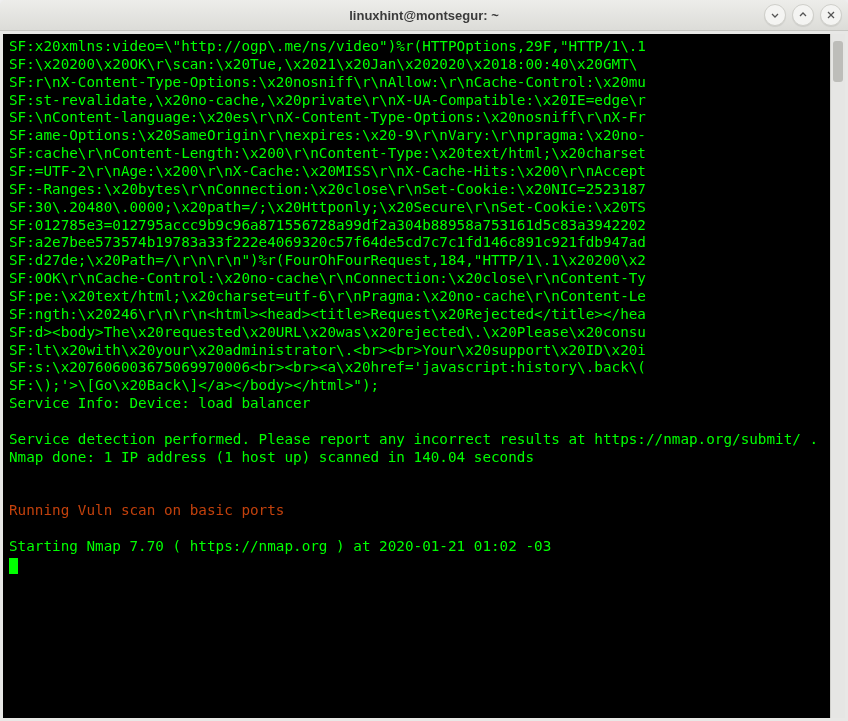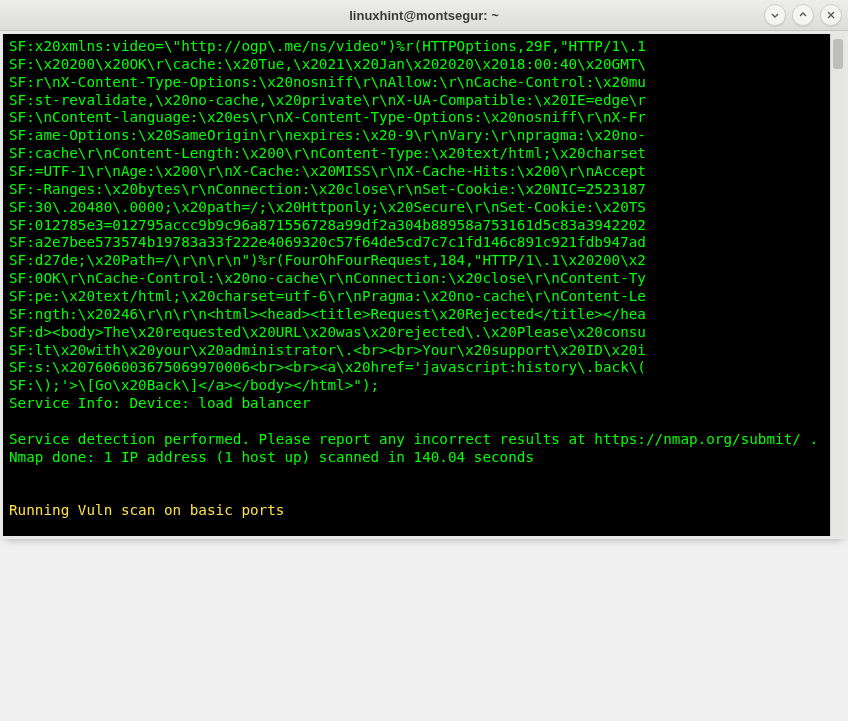--- a/index.html
+++ b/index.html
@@ -6,21 +6,21 @@
     margin: 0;
     padding: 0;
     width: 848px;
     height: 721px;
     font-family: sans-serif;
     background: #f0f0f0;
     overflow: hidden;
   }
   .window {
     width: 848px;
-    height: 539px;
+    height: 721px;
     background: #e8e8e6;
     display: flex;
     flex-direction: column;
     border-radius: 12px;
     box-shadow: 0 2px 6px rgba(0,0,0,0.2);
   }
   .titlebar {
     height: 30px;
     background: linear-gradient(#ededea, #dcdcd8);
     display: flex;
@@ -75,21 +75,21 @@
     font-family: "DejaVu Sans Mono","Liberation Mono","Courier New",monospace;
     font-size: 14.3px;
     line-height: 1.25;
     padding: 4px 6px 4px 6px;
     white-space: pre-wrap;
     word-break: break-all;
     overflow: hidden;
     position: relative;
   }
   .terminal .sf { color:#00ff00; }
-  .terminal .dim { color:#fde047; }
+  .terminal .dim { color:#c2410c; }
   .cursor {
     display:inline-block;
     width: 9px;
     height: 16px;
     background:#00ff00;
     vertical-align: bottom;
   }
   .scrollbar {
     width: 14px;
     background: #e6e6e4;
@@ -125,27 +125,27 @@
         <svg width="10" height="10" viewBox="0 0 10 10">
             <line x1="2" y1="2" x2="8" y2="8" stroke="#555" stroke-width="1.3"></line>
             <line x1="8" y1="2" x2="2" y2="8" stroke="#555" stroke-width="1.3"></line>
           </svg>
       </div>
     </div>
   </div>
 
   <div class="terminal-wrap">
     <div class="terminal" id="terminal"><span class="sf">SF:x20xmlns:video=\"http://ogp\.me/ns/video")%r(HTTPOptions,29F,"HTTP/1\.1</span>
-<span class="sf">SF:\x20200\x20OK\r\cache:\x20Tue,\x2021\x20Jan\x202020\x2018:00:40\x20GMT\</span>
+<span class="sf">SF:\x20200\x20OK\r\scan:\x20Tue,\x2021\x20Jan\x202020\x2018:00:40\x20GMT\</span>
 <span class="sf">SF:r\nX-Content-Type-Options:\x20nosniff\r\nAllow:\r\nCache-Control:\x20mu</span>
 <span class="sf">SF:st-revalidate,\x20no-cache,\x20private\r\nX-UA-Compatible:\x20IE=edge\r</span>
 <span class="sf">SF:\nContent-language:\x20es\r\nX-Content-Type-Options:\x20nosniff\r\nX-Fr</span>
 <span class="sf">SF:ame-Options:\x20SameOrigin\r\nexpires:\x20-9\r\nVary:\r\npragma:\x20no-</span>
 <span class="sf">SF:cache\r\nContent-Length:\x200\r\nContent-Type:\x20text/html;\x20charset</span>
-<span class="sf">SF:=UTF-1\r\nAge:\x200\r\nX-Cache:\x20MISS\r\nX-Cache-Hits:\x200\r\nAccept</span>
+<span class="sf">SF:=UTF-2\r\nAge:\x200\r\nX-Cache:\x20MISS\r\nX-Cache-Hits:\x200\r\nAccept</span>
 <span class="sf">SF:-Ranges:\x20bytes\r\nConnection:\x20close\r\nSet-Cookie:\x20NIC=2523187</span>
 <span class="sf">SF:30\.20480\.0000;\x20path=/;\x20Httponly;\x20Secure\r\nSet-Cookie:\x20TS</span>
 <span class="sf">SF:012785e3=012795accc9b9c96a871556728a99df2a304b88958a753161d5c83a3942202</span>
 <span class="sf">SF:a2e7bee573574b19783a33f222e4069320c57f64de5cd7c7c1fd146c891c921fdb947ad</span>
 <span class="sf">SF:d27de;\x20Path=/\r\n\r\n")%r(FourOhFourRequest,184,"HTTP/1\.1\x20200\x2</span>
 <span class="sf">SF:0OK\r\nCache-Control:\x20no-cache\r\nConnection:\x20close\r\nContent-Ty</span>
 <span class="sf">SF:pe:\x20text/html;\x20charset=utf-6\r\nPragma:\x20no-cache\r\nContent-Le</span>
 <span class="sf">SF:ngth:\x20246\r\n\r\n&lt;html&gt;&lt;head&gt;&lt;title&gt;Request\x20Rejected&lt;/title&gt;&lt;/hea</span>
 <span class="sf">SF:d&gt;&lt;body&gt;The\x20requested\x20URL\x20was\x20rejected\.\x20Please\x20consu</span>
 <span class="sf">SF:lt\x20with\x20your\x20administrator\.&lt;br&gt;&lt;br&gt;Your\x20support\x20ID\x20i</span>

